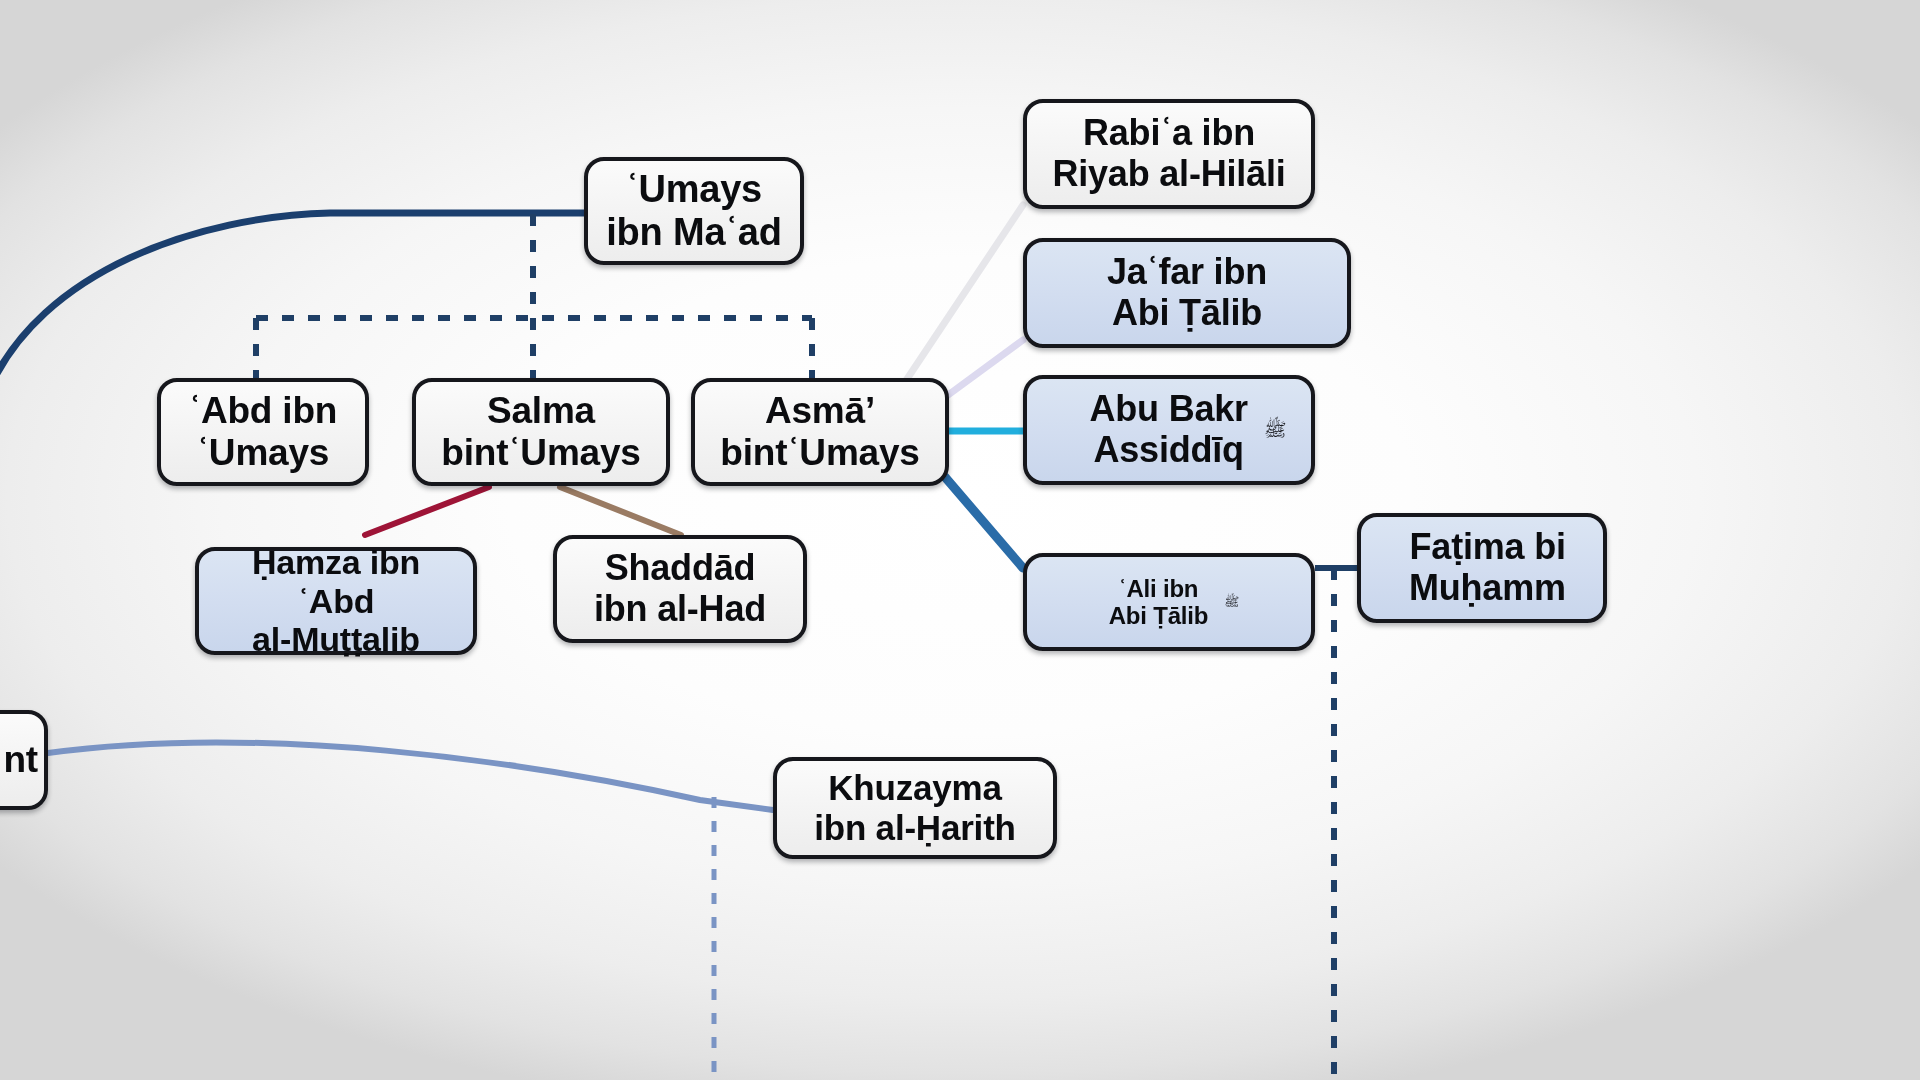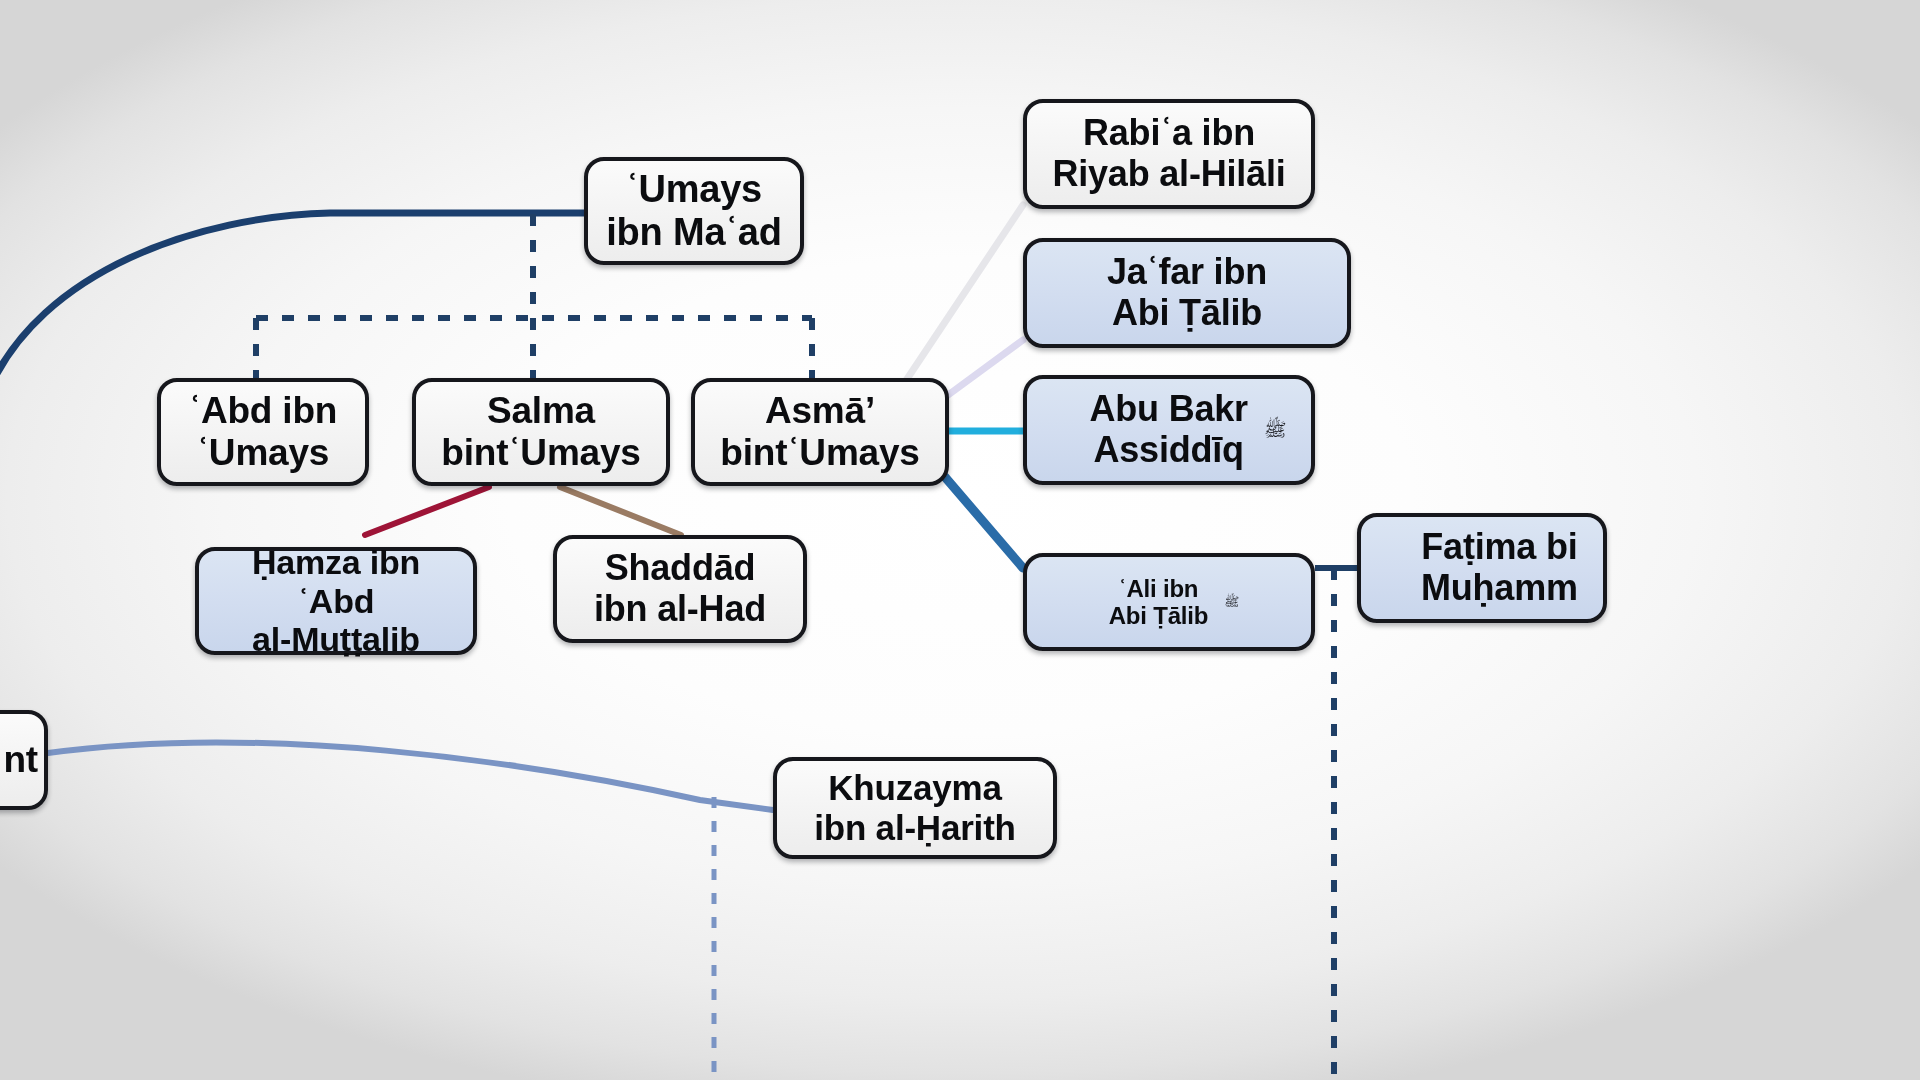--- a/index.html
+++ b/index.html
@@ -137,21 +137,21 @@
     <span class="label">Ḥamza ibn ʿAbd
 al-Muṭṭalib</span>
   </div>
 
   <div class="node fill-white" style="left:553px; top:535px; width:254px; height:108px; font-size:36px;">
     <span class="label">Shaddād
 ibn al-Had</span>
   </div>
 
   <div class="node fill-blue" style="left:1357px; top:513px; width:250px; height:110px; font-size:36px; justify-content:flex-start;">
-    <span class="label" style="padding-left:60px; text-align:center; white-space:pre-line;">Faṭima bi
+    <span class="label" style="padding-left:48px; text-align:right; white-space:pre-line;">Faṭima bi
 Muḥamm</span>
   </div>
 
   <div class="node fill-white" style="left:773px; top:757px; width:284px; height:102px; font-size:35px;">
     <span class="label">Khuzayma
 ibn al-Ḥarith</span>
   </div>
 
   <div class="node fill-white" style="left:-52px; top:710px; width:100px; height:100px; font-size:37px; justify-content:flex-end;">
     <span class="label" style="padding-right:6px;">nt</span>

